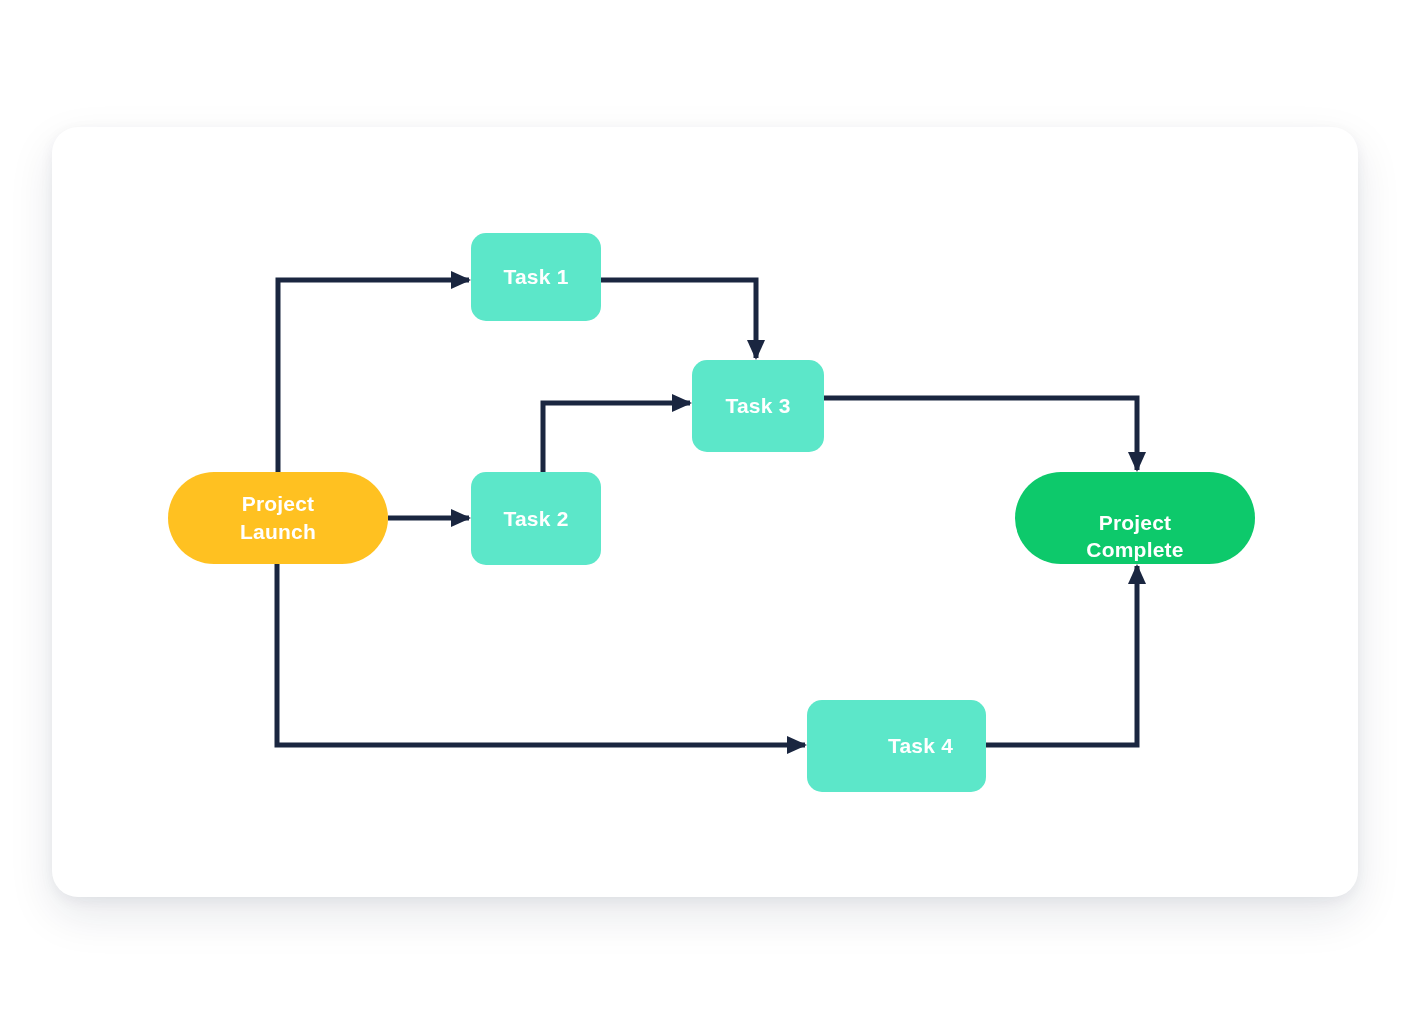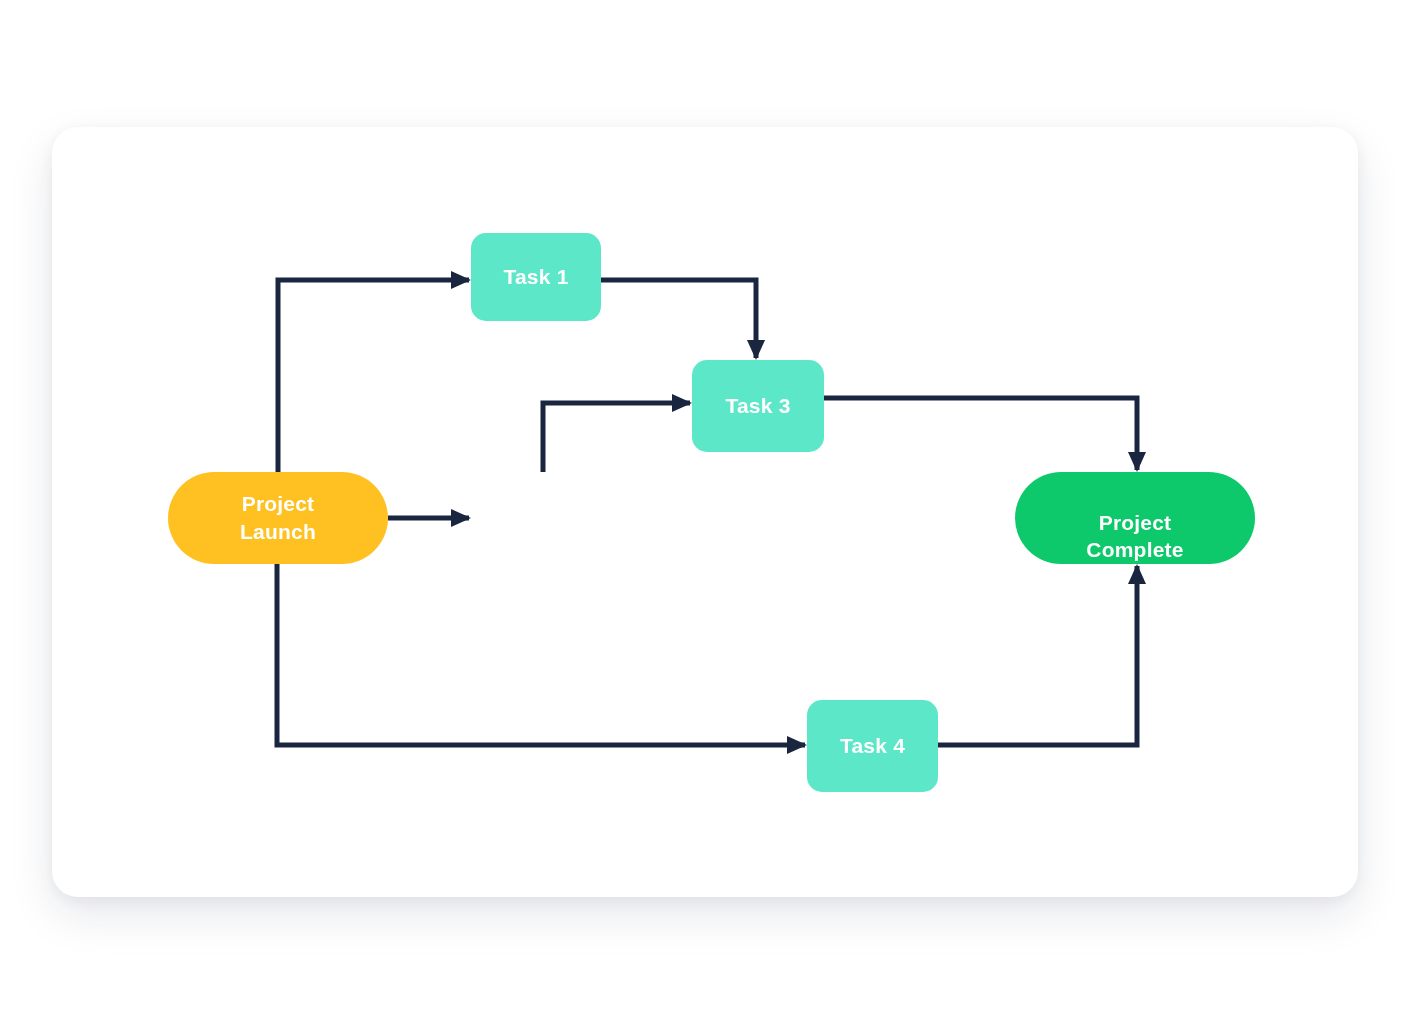--- a/index.html
+++ b/index.html
@@ -67,21 +67,21 @@
   .node.pill {
     border-radius: 46px;
   }
   .node.start { background: var(--start, #FFC121); text-align: center; }
   .node.end   { background: var(--end, #0DC96B); align-items: flex-end; }
 
   #n-project-launch   { left: 168px;  top: 472px; width: 220px; height: 92px; }
   #n-task-1           { left: 471px;  top: 233px; width: 130px; height: 88px; }
   #n-task-2           { left: 471px;  top: 472px; width: 130px; height: 93px; }
   #n-task-3           { left: 692px;  top: 360px; width: 132px; height: 92px; }
-  #n-task-4           { left: 807px;  top: 700px; width: 131px; height: 92px; }
+  #n-task-4           { left: 807px;  top: 700px; width: 131px; height: 92px; padding-left: 48px; }
   #n-project-complete { left: 1015px; top: 472px; width: 240px; height: 92px; }
 </style>
 </head>
 <body>
 
 <div class="stage">
 
   <div class="card"></div>
 
   <svg class="edges" viewBox="0 0 1409 1025" aria-hidden="true">
@@ -101,20 +101,23 @@
   </svg>
 
   <div id="n-project-launch" class="node pill start">
     <span class="label">Project Launch</span>
   </div>
 
   <div id="n-task-1" class="node task">
     <span class="label">Task 1</span>
   </div>
 
+  <div id="n-task-2" class="node task">
+    <span class="label">Task 2</span>
+  </div>
 
   <div id="n-task-3" class="node task">
     <span class="label">Task 3</span>
   </div>
 
   <div id="n-task-4" class="node task">
     <span class="label">Task 4</span>
   </div>
 
   <div id="n-project-complete" class="node pill end">

